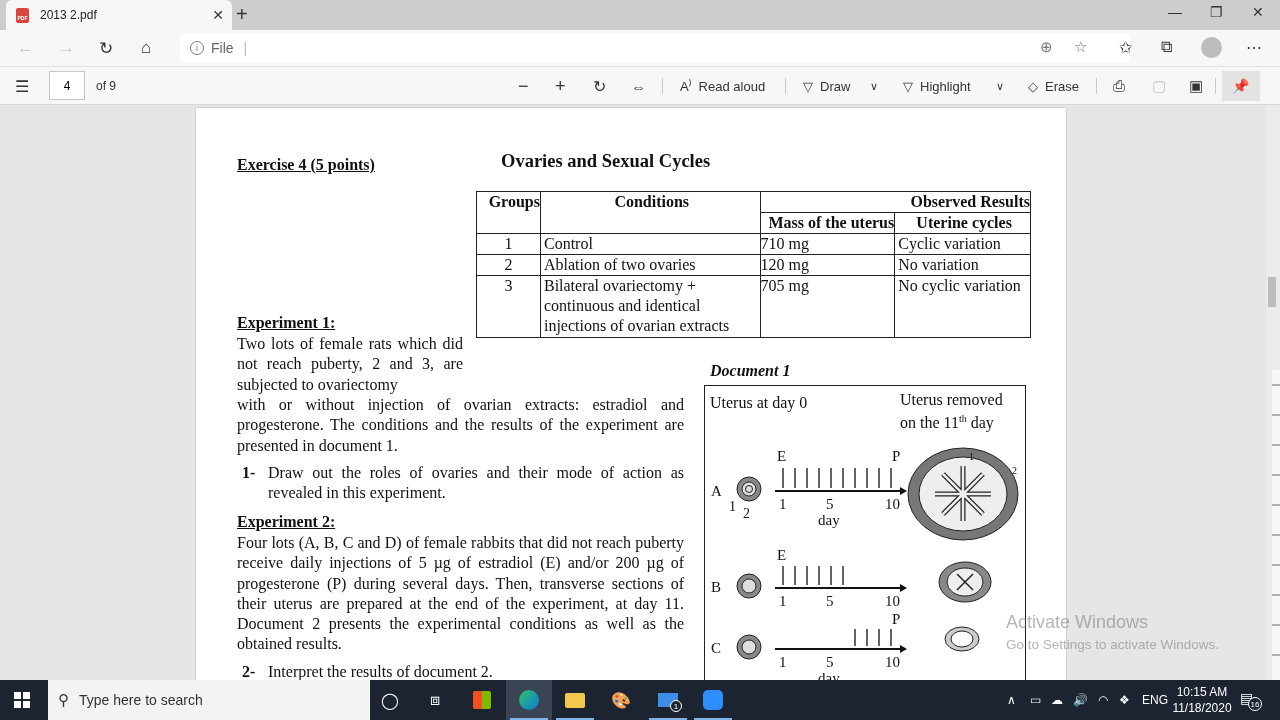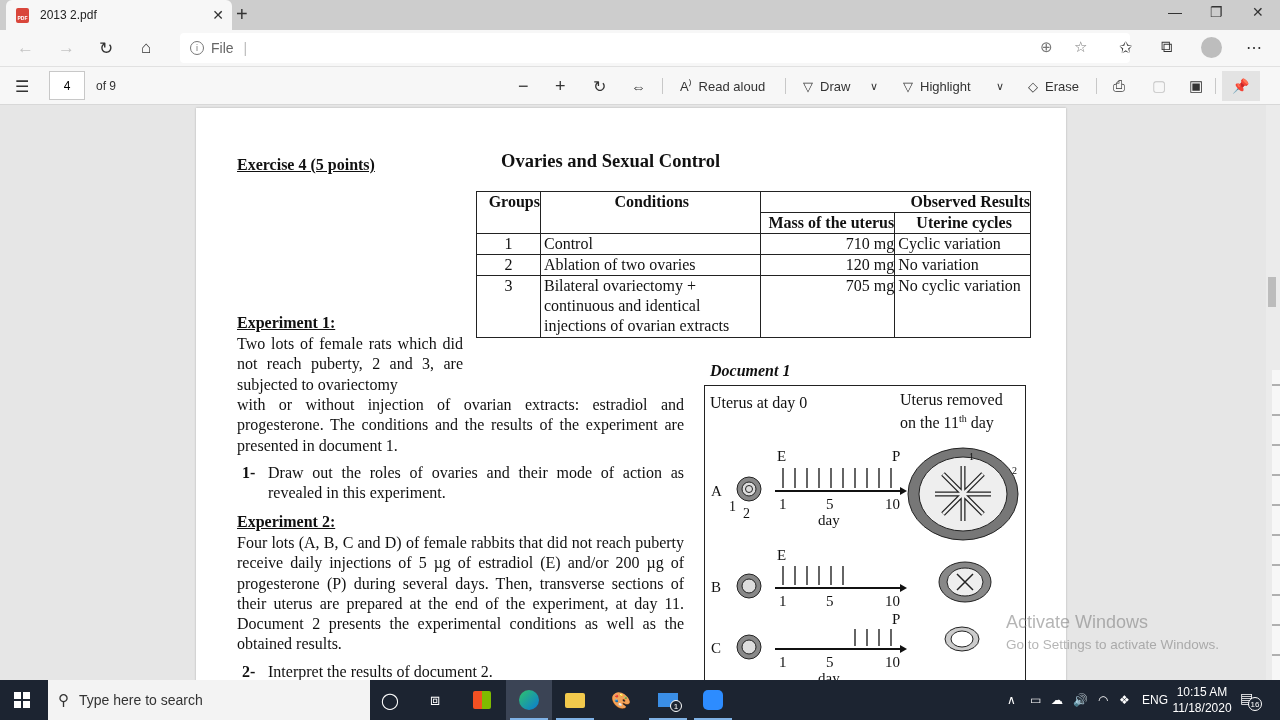--- a/index.html
+++ b/index.html
@@ -45,21 +45,21 @@
   .heading { position: absolute; font-size: 16px; font-weight: bold; text-decoration: underline; }
   .title { position: absolute; left: 305px; top: 43px; font-size: 18.5px; font-weight: bold; }
   .q { position: absolute; font-size: 16px; line-height: 20.3px; display: flex; }
   .q .num { font-weight: bold; width: 31px; flex-shrink: 0; padding-left: 5px; }
 
   table.results { position: absolute; left: 280px; top: 83px; width: 555px; border-collapse: collapse; font-size: 16px; }
   table.results td, table.results th { border: 1px solid #222; vertical-align: top; line-height: 20px; }
   table.results th { font-weight: bold; text-align: right; }
   .c-group { width: 64px; text-align: center; }
   .c-cond { width: 220px; padding-left: 3px; text-align: left; }
-  .c-mass { width: 135px; text-align: right; }
+  .c-mass { width: 135px; text-align: left; }
   .c-cycle { width: 136px; padding-left: 3px; text-align: left; }
 
   .doc-caption { position: absolute; left: 514px; top: 254px; font-size: 16px; font-weight: bold; font-style: italic; }
   .doc-box { position: absolute; left: 508px; top: 277px; width: 322px; height: 310px; border: 1px solid #222; }
   .doc-box svg { position: absolute; left: 0; top: 0; }
   .watermark { position: absolute; left: 1006px; top: 612px; color: rgba(120,120,120,0.55); font-family: "Liberation Sans", sans-serif; }
   .watermark .w1 { font-size: 18px; }
   .watermark .w2 { font-size: 13.5px; margin-top: 4px; }
 
   
@@ -143,21 +143,21 @@
   <span class="item" style="left:1152px; font-size:15px; color:#c4c4c4">▢</span>
   <span class="item" style="left:1189px; font-size:15px">▣</span>
   <div class="vsep" style="left:1215px"></div>
   <div class="pinbtn">📌</div>
 </div>
 
 <div class="viewport">
   <div class="page">
 
     <div class="heading" style="left:41px; top:48px">Exercise 4 (5 points)</div>
-    <div class="title">Ovaries and Sexual Control</div>
+    <div class="title">Ovaries and Sexual Cycles</div>
 
 
     <div class="heading" style="left:41px; top:206px">Experiment 1:</div>
     <div class="p-text" style="left:41px; top:226px; width:226px">Two lots of female rats which did not reach puberty, 2 and 3, are subjected to ovariectomy</div>
     <div class="p-text" style="left:41px; top:287px; width:447px; text-align-last:left">with or without injection of ovarian extracts: estradiol and progesterone. The conditions and the results of the experiment are presented in document 1.</div>
 
     <div class="q" style="left:41px; top:355px; width:447px">
       <span class="num">1-</span>
       <span style="text-align:justify; text-align-last:left">Draw out the roles of ovaries and their mode of action as revealed in this experiment.</span>
     </div>

